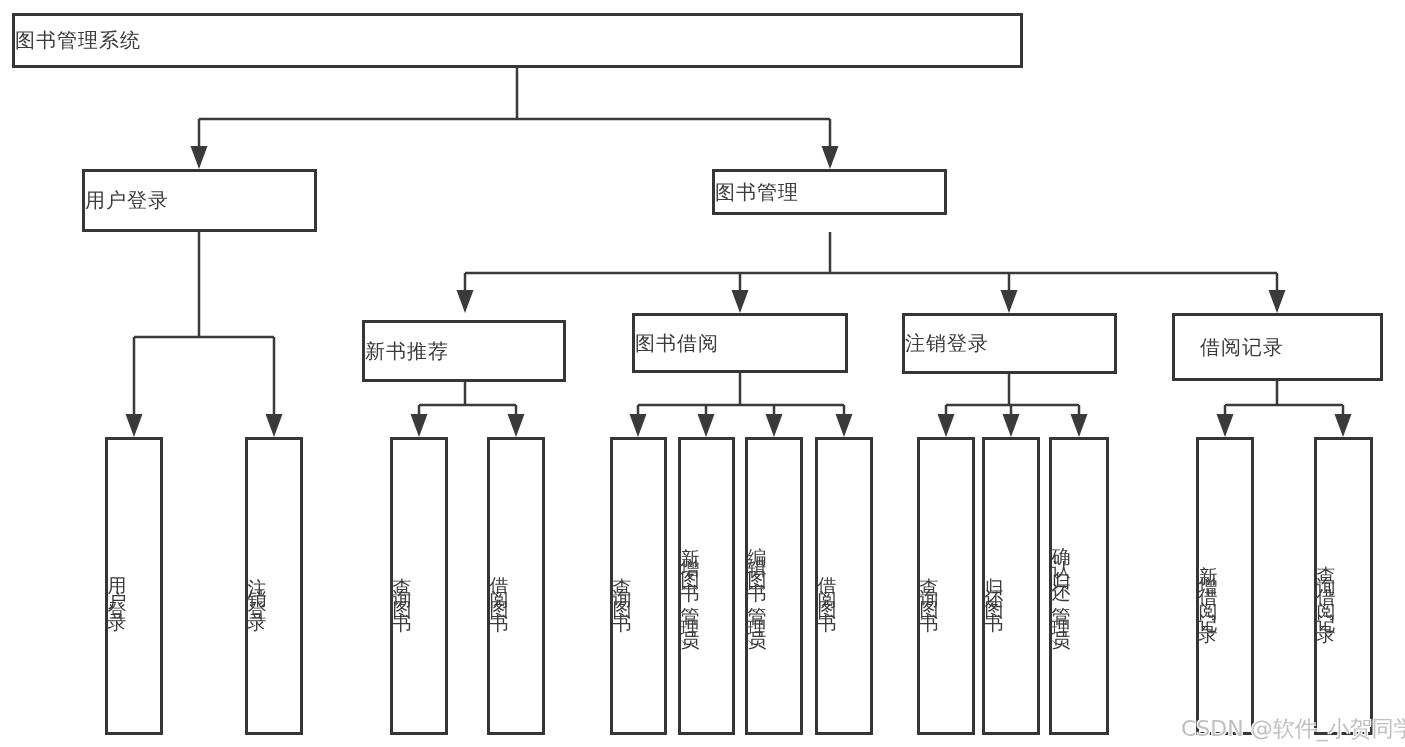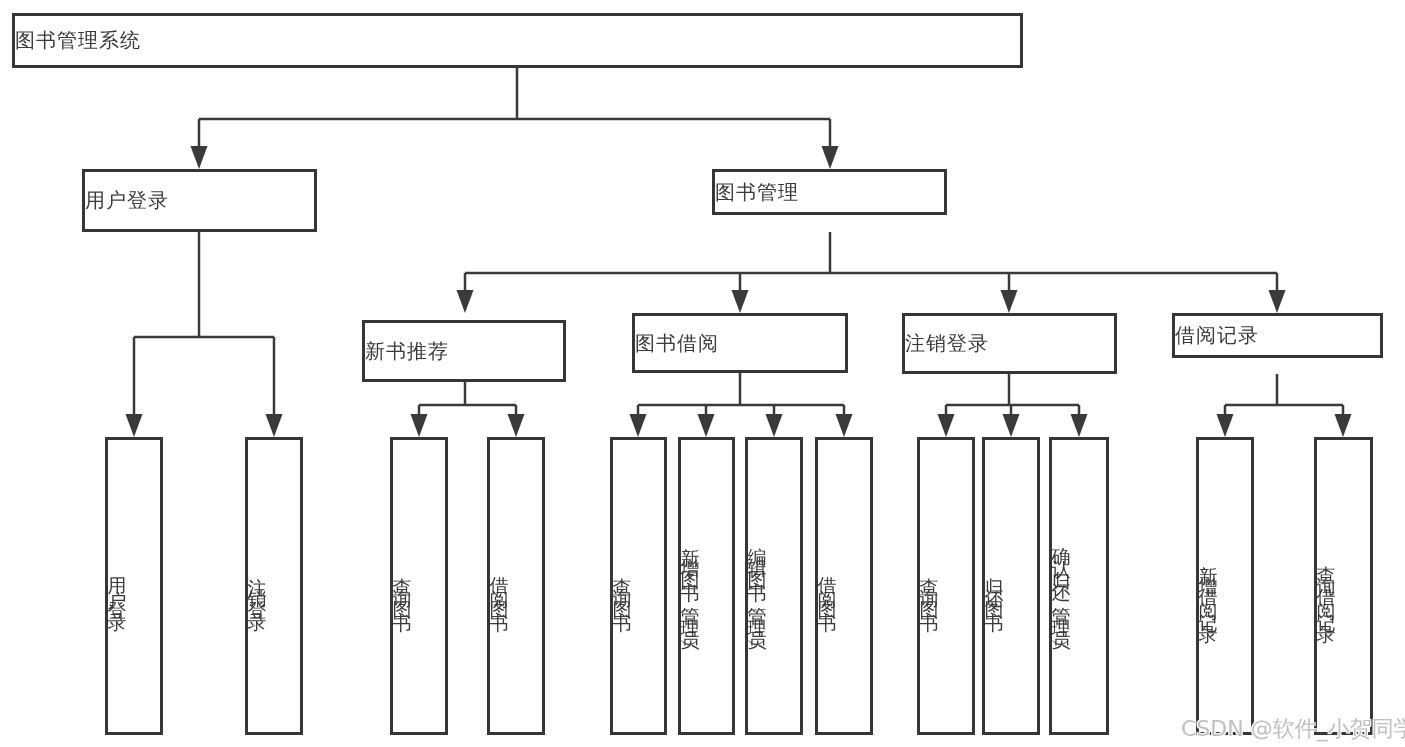--- a/index.html
+++ b/index.html
@@ -30,21 +30,21 @@
     letter-spacing:12px;
     line-height:1;
   }
   
   #n-root        {left:12px;  top:13px;  width:1011px;height:55px;}
   #n-user-login  {left:82px;  top:169px; width:235px; height:63px;}
   #n-book-mgmt   {left:712px; top:169px; width:235px; height:46px;}
   #n-new-book    {left:362px; top:320px; width:204px; height:62px;}
   #n-borrowing   {left:632px; top:313px; width:216px; height:60px;}
   #n-current     {left:902px; top:313px; width:215px; height:61px;}
-  #n-records     {left:1172px;top:313px; width:211px; height:45px;}
+  #n-records     {left:1172px;top:313px; width:211px; height:68px;padding-left:25px;}
   .leaf{top:437px;height:298px;}
   #lf-1 {left:105px; width:58px;}
   #lf-2 {left:245px; width:58px;}
   #lf-3 {left:390px; width:58px;}
   #lf-4 {left:487px; width:58px;}
   #lf-5 {left:610px; width:57px;}
   #lf-6 {left:678px; width:57px;}
   #lf-7 {left:745px; width:58px;}
   #lf-8 {left:815px; width:58px;}
   #lf-9 {left:917px; width:58px;}

